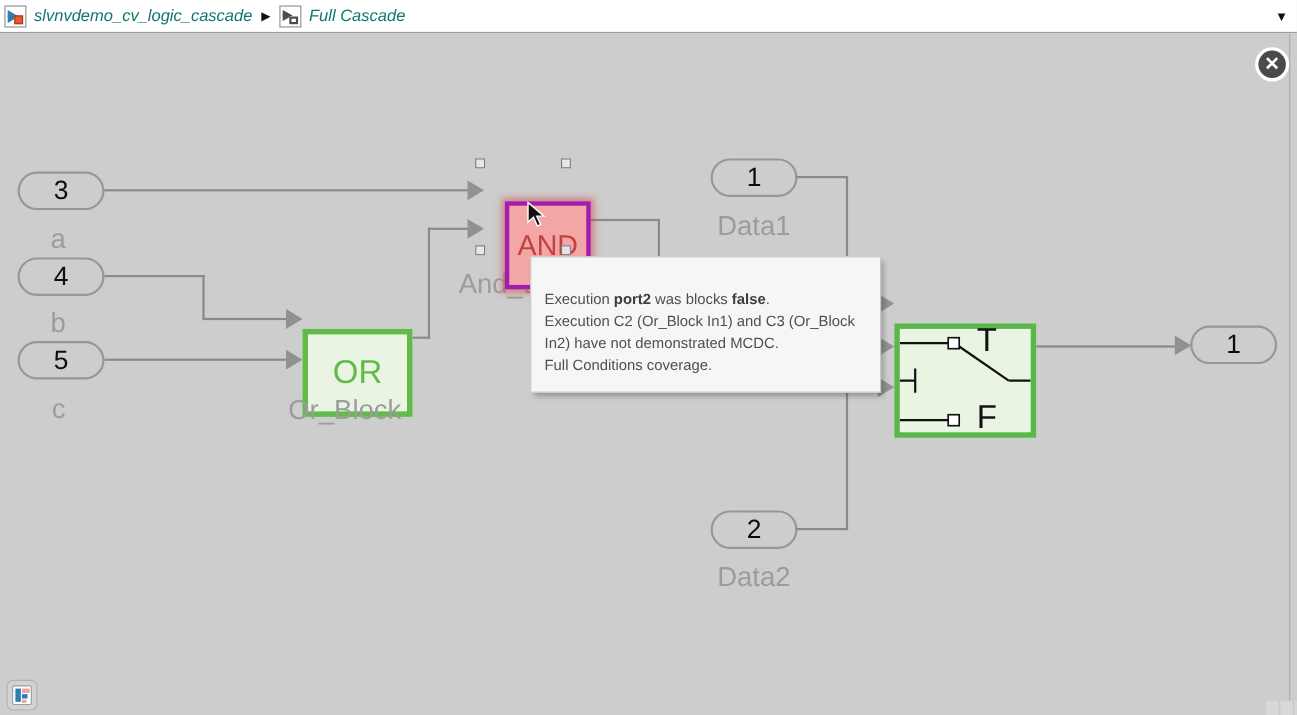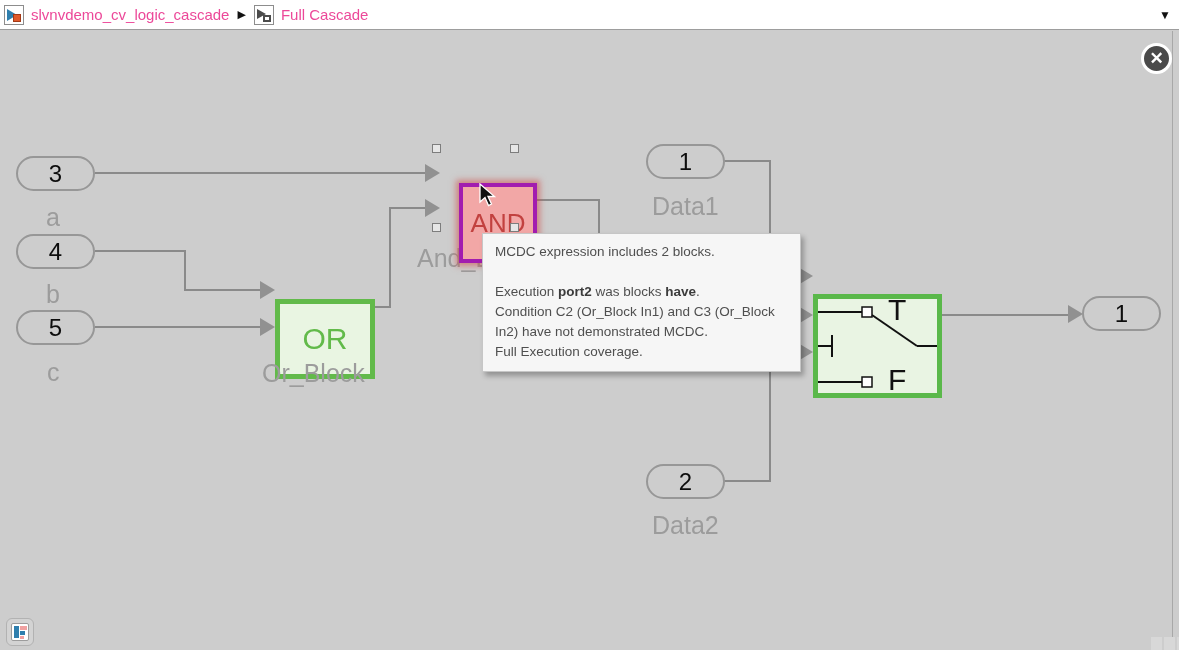--- a/index.html
+++ b/index.html
@@ -6,21 +6,21 @@
   html,body { width:1179px; height:650px; overflow:hidden; }
   body { font-family:"Liberation Sans", sans-serif; }
   .screen { position:relative; width:1179px; height:650px; background:#cdcdcd; overflow:hidden; }
 
   
   .breadcrumb-bar { position:absolute; left:0; top:0; width:1179px; height:30px;
     background:#ffffff; border-bottom:1px solid #9d9d9d; display:flex; align-items:center; z-index:20; }
   .bc-icon { width:20px; height:20px; border:1px solid #8d8d8d; background:#fff; position:relative; flex:0 0 auto; }
   .bc-icon.first { margin-left:4px; }
   .bc-icon.second { margin-left:8px; }
-  .bc-text { font-size:15px; color:#ec4899; margin-left:7px; white-space:nowrap; }
+  .bc-text { font-size:15px; color:#0f766e; margin-left:7px; white-space:nowrap;font-style:italic; }
   .bc-sep { font-size:11px; color:#111; margin-left:8px; }
   .bc-caret { position:absolute; right:8px; top:8px; font-size:12px; color:#111; cursor:pointer; }
   
   .mi-arrow { position:absolute; left:2px; top:3px; width:0; height:0;
     border-top:6px solid transparent; border-bottom:6px solid transparent; border-left:10px solid #2f7fae; }
   .mi-line  { position:absolute; left:2px; top:8px; width:8px; height:2px; background:#2f7fae; }
   .mi-box   { position:absolute; right:2px; bottom:2px; width:8px; height:8px; background:#e05a2b; border:1px solid #a33a17; }
   
   .si-arrow { position:absolute; left:2px; top:3px; width:0; height:0;
     border-top:5px solid transparent; border-bottom:5px solid transparent; border-left:9px solid #4c4c4c; }
@@ -184,25 +184,24 @@
       </svg>
       <span class="sw-letter" style="left:70px; top:-6px;">T</span>
       <span class="sw-letter" style="left:70px; top:64px;">F</span>
     </div>
 
     <div class="oval" style="left:1082px; top:265px;">
         <span>1</span>
       </div>
 
     <div class="tooltip">
-      <div>MCDC expression includes 2 blocks.</div>
       <div class="tt-gap"></div>
-      <div><span>Execution </span><b>port2</b><span> was blocks </span><b>have</b><span>.</span></div>
-      <div>Condition C2 (Or_Block In1) and C3 (Or_Block In2) have not demonstrated MCDC.</div>
-      <div>Full Execution coverage.</div>
+      <div><span>Execution </span><b>port2</b><span> was blocks </span><b>false</b><span>.</span></div>
+      <div>Execution C2 (Or_Block In1) and C3 (Or_Block In2) have not demonstrated MCDC.</div>
+      <div>Full Conditions coverage.</div>
     </div>
 
     <svg class="cursor" style="left:478px; top:152px;" width="22" height="24" viewBox="0 0 22 24">
       <polygon points="2,1 2,19 7,14.5 10.5,22.5 13.5,21 10,13.5 16.5,13.5" fill="#111" stroke="#fff" stroke-width="1.3"></polygon>
     </svg>
 
     <div class="cov-badge">
       <div class="cov-inner">
         <div class="cov-bar" style="left:2px; top:2px; width:5px; height:12px; background:#2f7fae;"></div>
         <div class="cov-bar" style="left:8px; top:2px; width:7px; height:4px; background:#f0a1a1;"></div>

